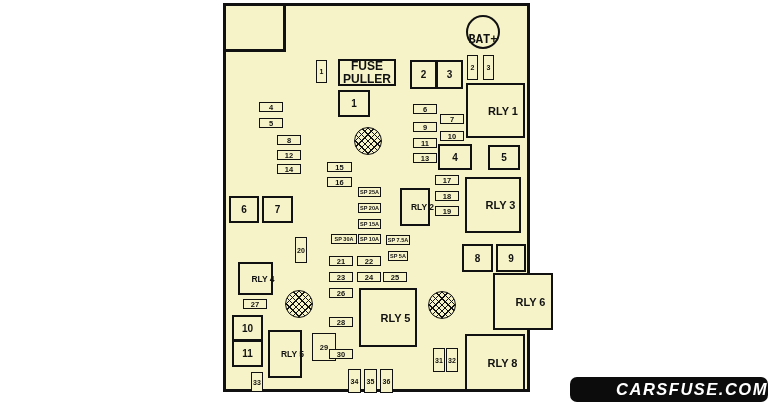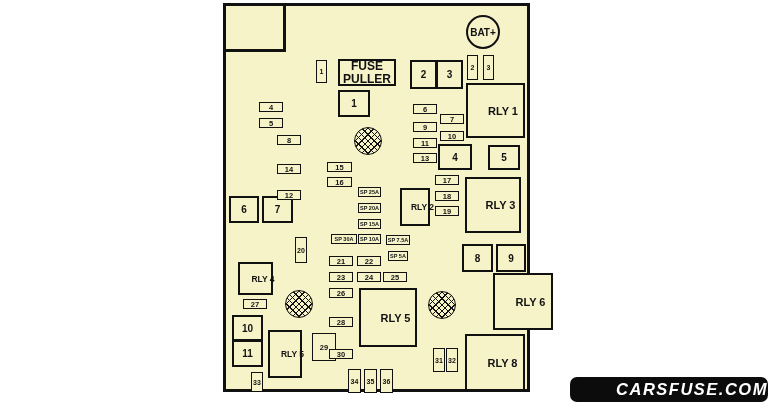--- a/index.html
+++ b/index.html
@@ -7,22 +7,22 @@
     --line:#111111;
     --logo-bg:#0c0c0c;
     --logo-fg:#ffffff;
   }
   html,body{margin:0;padding:0;}
   body{background:#ffffff;font-family:"Liberation Sans",sans-serif;}
   #canvas{position:relative;width:768px;height:402px;background:#ffffff;overflow:hidden;}
   .abs{position:absolute;box-sizing:border-box;}
   #board{border:3px solid var(--line);background:var(--board-bg);}
   #bat-box{border:3px solid var(--line);background:var(--board-bg);display:flex;align-items:center;justify-content:center;}
-  #bat-circle{border:2px solid var(--line);border-radius:50%;display:flex;align-items:center;justify-content:center;
-    font-weight:bold;font-size:10px;color:var(--line);background:var(--board-bg);}
+  #bat-circle{border:2px solid var(--line);border-radius:50%;display:flex;align-items:flex-end;justify-content:center;
+    font-weight:bold;font-size:12px;color:var(--line);background:var(--board-bg);font-family:Liberation Mono, monospace;}
   #fuse-puller{border:2px solid var(--line);display:flex;align-items:center;justify-content:center;text-align:center;
     font-weight:bold;font-size:12px;color:var(--line);line-height:1.05;}
   .relay{border:2.5px solid var(--line);display:flex;align-items:center;justify-content:center;
     font-weight:bold;font-size:11px;color:var(--line);background:var(--board-bg);white-space:nowrap;padding-left:15px;}
   .relay.narrow{font-size:8.5px;}
   .fuse-lg{border:2px solid var(--line);display:flex;align-items:center;justify-content:center;
     font-weight:bold;font-size:10px;color:var(--line);background:var(--board-bg);}
   .fuse-sm{border:1.5px solid var(--line);display:flex;align-items:center;justify-content:center;
     font-weight:bold;font-size:7.5px;color:var(--line);background:var(--board-bg);}
   .fuse-v{border:1.5px solid var(--line);display:flex;align-items:center;justify-content:center;
@@ -64,21 +64,21 @@
       <div class="abs fuse-lg" style="left: 488px; top: 145px; width: 32px; height: 25px;">5</div>
       <div class="abs fuse-lg" style="left: 229px; top: 196px; width: 30px; height: 27px;">6</div>
       <div class="abs fuse-lg" style="left: 262px; top: 196px; width: 31px; height: 27px;">7</div>
       <div class="abs fuse-lg" style="left: 462px; top: 244px; width: 31px; height: 28px;">8</div>
       <div class="abs fuse-lg" style="left: 496px; top: 244px; width: 30px; height: 28px;">9</div>
       <div class="abs fuse-lg" style="left: 232px; top: 315px; width: 31px; height: 26px;">10</div>
       <div class="abs fuse-lg" style="left: 232px; top: 340px; width: 31px; height: 27px;">11</div>
       <div class="abs fuse-sm" style="left: 259px; top: 102px; width: 24px; height: 10px;">4</div>
       <div class="abs fuse-sm" style="left: 259px; top: 118px; width: 24px; height: 10px;">5</div>
       <div class="abs fuse-sm" style="left: 277px; top: 135px; width: 24px; height: 10px;">8</div>
-      <div class="abs fuse-sm" style="left: 277px; top: 150px; width: 24px; height: 10px; margin-top: 40px;">12</div>
+      <div class="abs fuse-sm" style="left: 277px; top: 150px; width: 24px; height: 10px;">12</div>
       <div class="abs fuse-sm" style="left: 277px; top: 164px; width: 24px; height: 10px;">14</div>
       <div class="abs fuse-sm" style="left: 327px; top: 162px; width: 25px; height: 10px;">15</div>
       <div class="abs fuse-sm" style="left: 327px; top: 177px; width: 25px; height: 10px;">16</div>
       <div class="abs fuse-sm" style="left: 413px; top: 104px; width: 24px; height: 10px;">6</div>
       <div class="abs fuse-sm" style="left: 440px; top: 114px; width: 24px; height: 10px;">7</div>
       <div class="abs fuse-sm" style="left: 413px; top: 122px; width: 24px; height: 10px;">9</div>
       <div class="abs fuse-sm" style="left: 440px; top: 131px; width: 24px; height: 10px;">10</div>
       <div class="abs fuse-sm" style="left: 413px; top: 138px; width: 24px; height: 10px;">11</div>
       <div class="abs fuse-sm" style="left: 413px; top: 153px; width: 24px; height: 10px;">13</div>
       <div class="abs fuse-sm" style="left: 435px; top: 175px; width: 24px; height: 10px;">17</div>

